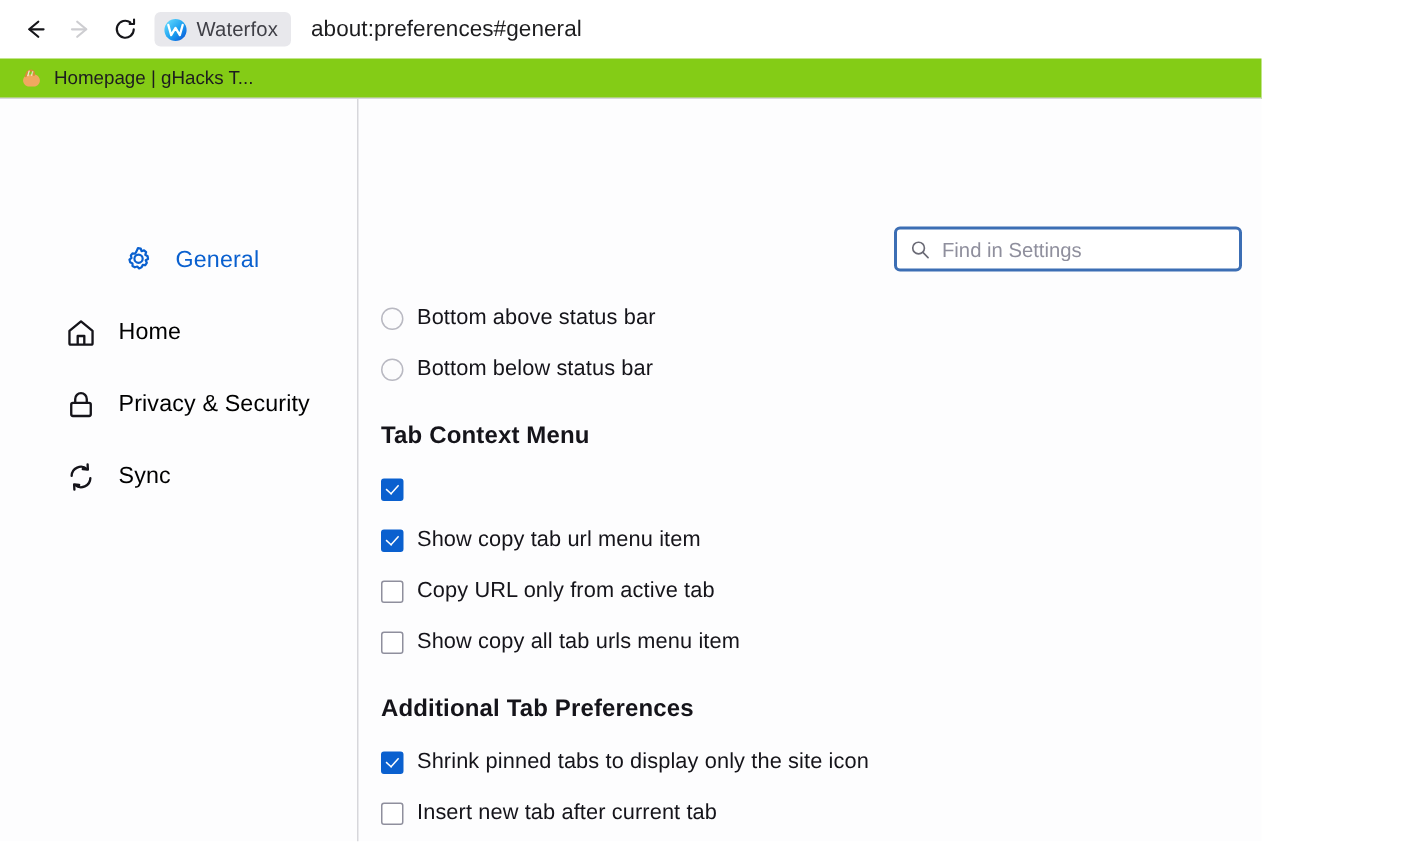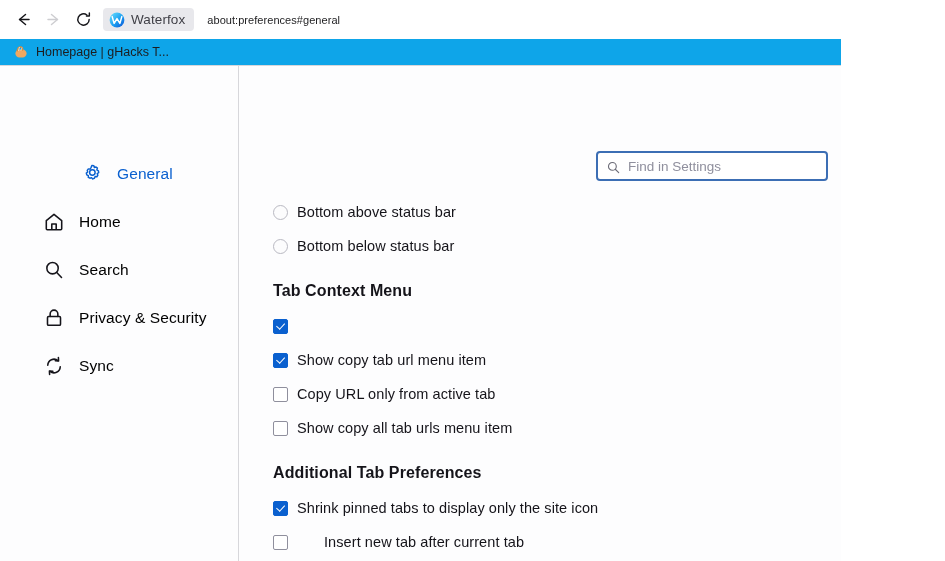--- a/index.html
+++ b/index.html
@@ -62,35 +62,35 @@
   }
   .identity-pill .pill-label {
     font-size: 13.5px;
     color: #3f3f46;
     letter-spacing: 0.1px;
     white-space: nowrap;
   }
   .wf-logo { width: 16px; height: 16px; display: block; flex: 0 0 auto; }
 
   .url-text {
-    font-size: 11px;
+    font-size: 15px;
     color: #1d1d1f;
     margin-left: 13px;
     white-space: nowrap;
     letter-spacing: 0.05px;
   }
 
   
   .bookmarks-bar {
     height: 27px;
     min-height: 27px;
     display: flex;
     align-items: center;
     padding: 0 8px;
-    background: #0ea5e9;
+    background: #84cc16;
     border-bottom: 1px solid #d7d7db;
     box-sizing: border-box;
   }
   .bookmark-item {
     display: flex;
     align-items: center;
     gap: 7px;
     padding: 2px 5px;
     border-radius: 4px;
     cursor: default;
@@ -174,33 +174,33 @@
     font-size: 13.5px;
     color: #8b5cf6;
     width: 100%;
     padding: 0;
   }
   .search-box input::placeholder { color: #8f8f9d; opacity: 1; }
 
   .content {
     position: absolute;
     top: 135px;
-    left: 34px;
+    left: 15px;
     right: 10px;
   }
 
   .opt-row {
     display: flex;
     align-items: center;
     gap: 0px;
     height: 22px;
     margin-bottom: 12px;
     cursor: default;
   }
-  .opt-row:last-child { margin-bottom: 0; gap: 27px; }
+  .opt-row:last-child { margin-bottom: 0; }
 
   .radio {
     width: 15px;
     height: 15px;
     border-radius: 50%;
     border: 1.4px solid #b9b9c2;
     background: #fcfcfd;
     box-sizing: border-box;
     flex: 0 0 auto;
     margin-right: 9px;
@@ -335,29 +335,20 @@
         <div class="nav-item">
           <span class="nav-icon">
             <svg width="22" height="22" viewBox="0 0 24 24" fill="none">
               <path d="M3.6 10.4 L12 3.6 L20.4 10.4 V19.4 A1.1 1.1 0 0 1 19.3 20.5 H4.7 A1.1 1.1 0 0 1 3.6 19.4 Z" stroke="#15141a" stroke-width="1.7" stroke-linejoin="round"></path>
               <path d="M9.6 20.5 V14.2 H14.4 V20.5" stroke="#15141a" stroke-width="1.7" stroke-linejoin="round"></path>
             </svg>
           </span>
           <span class="nav-label">Home</span>
         </div>
 
-        <div class="nav-item">
-          <span class="nav-icon">
-            <svg width="22" height="22" viewBox="0 0 24 24" fill="none">
-              <circle cx="10.4" cy="10.0" r="6.2" stroke="#15141a" stroke-width="1.7"></circle>
-              <path d="M15.0 14.8 L20.2 20.2" stroke="#15141a" stroke-width="1.7" stroke-linecap="round"></path>
-            </svg>
-          </span>
-          <span class="nav-label">Search</span>
-        </div>
 
         <div class="nav-item">
           <span class="nav-icon">
             <svg width="22" height="22" viewBox="0 0 24 24" fill="none">
               <rect x="4.9" y="10.4" width="14.2" height="9.6" rx="1.2" stroke="#15141a" stroke-width="1.7"></rect>
               <path d="M7.8 10.2 V7.6 A4.2 4.2 0 0 1 16.2 7.6 V10.2" stroke="#15141a" stroke-width="1.7" stroke-linecap="round"></path>
             </svg>
           </span>
           <span class="nav-label">Privacy &amp; Security</span>
         </div>

